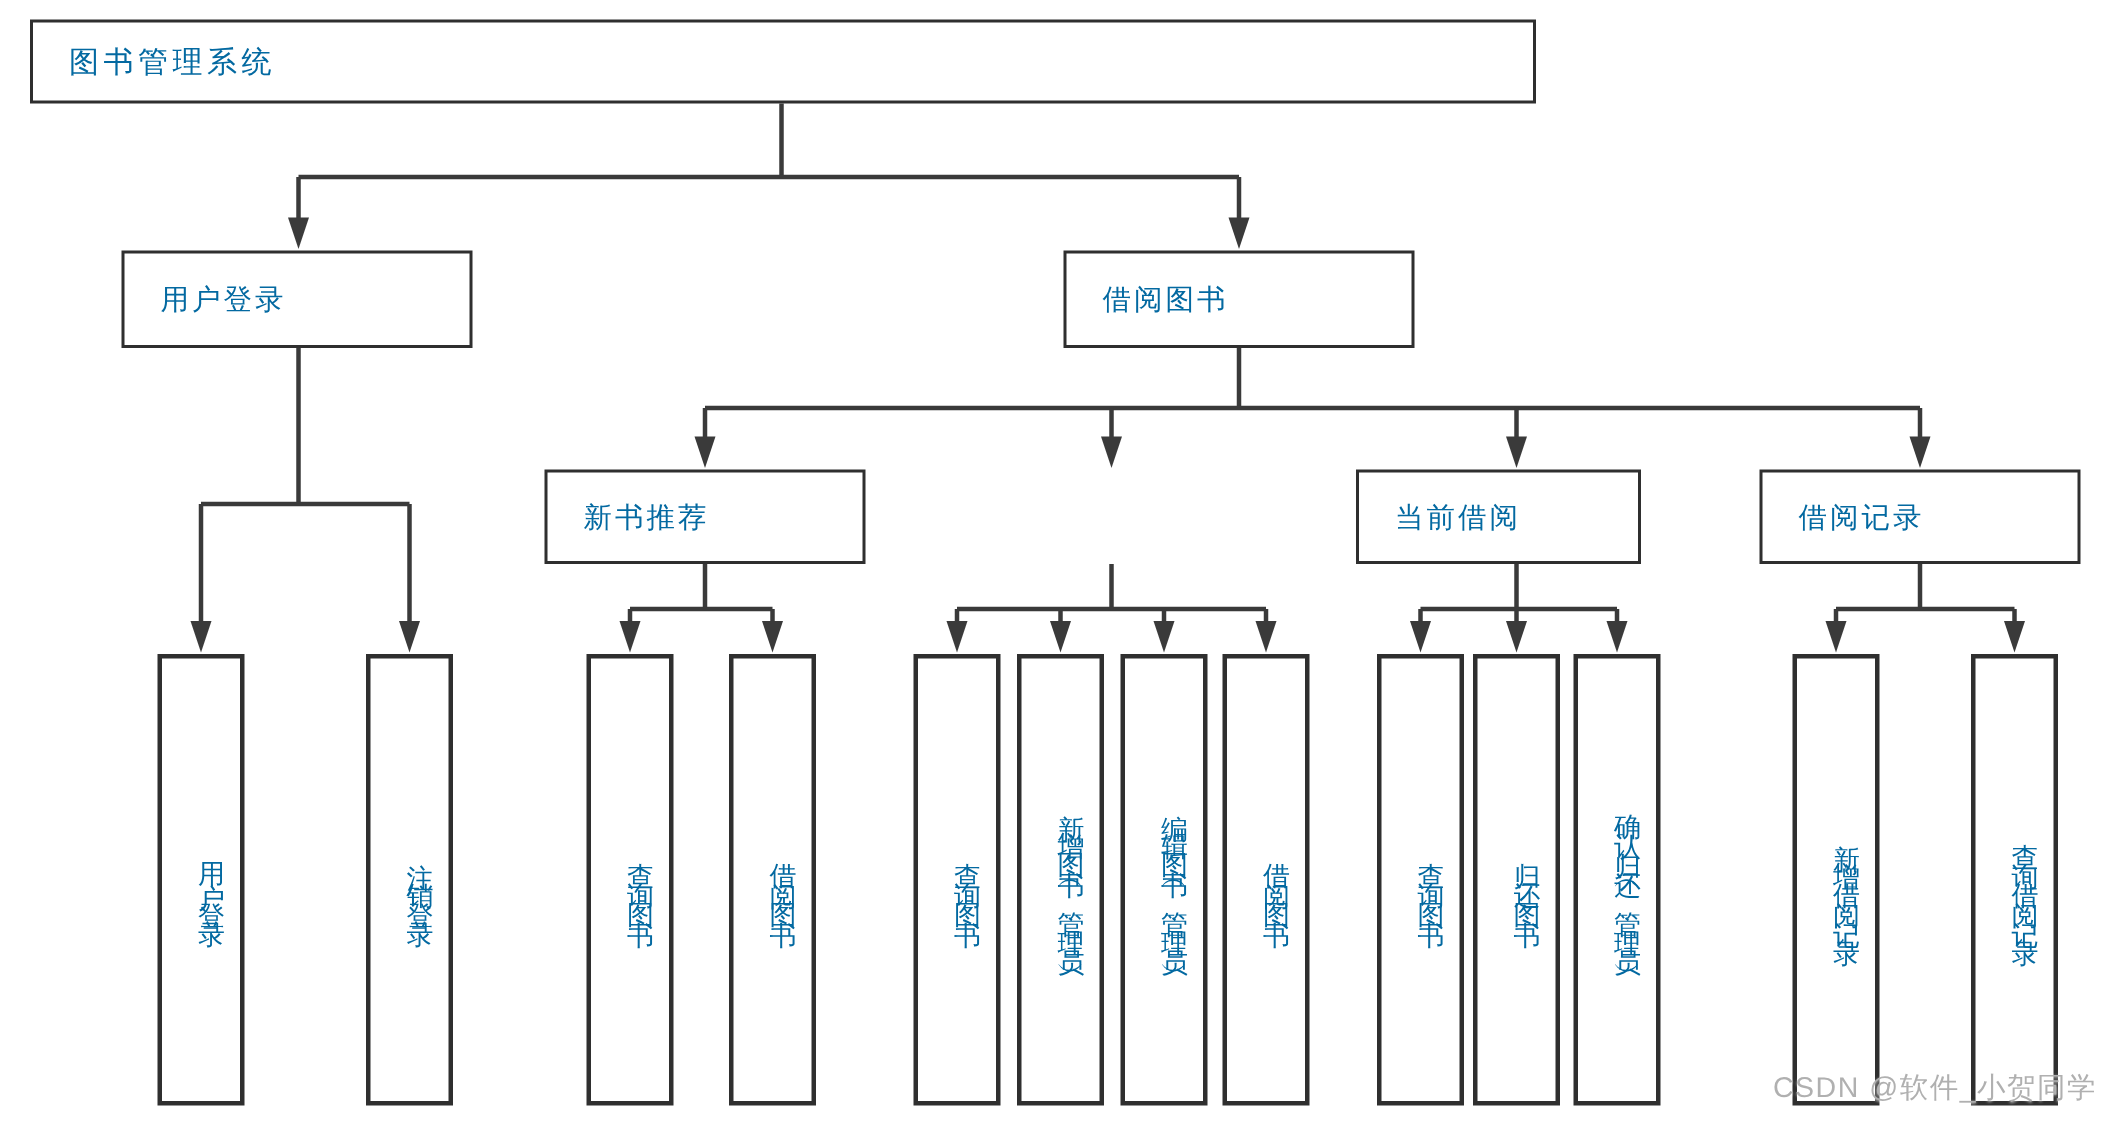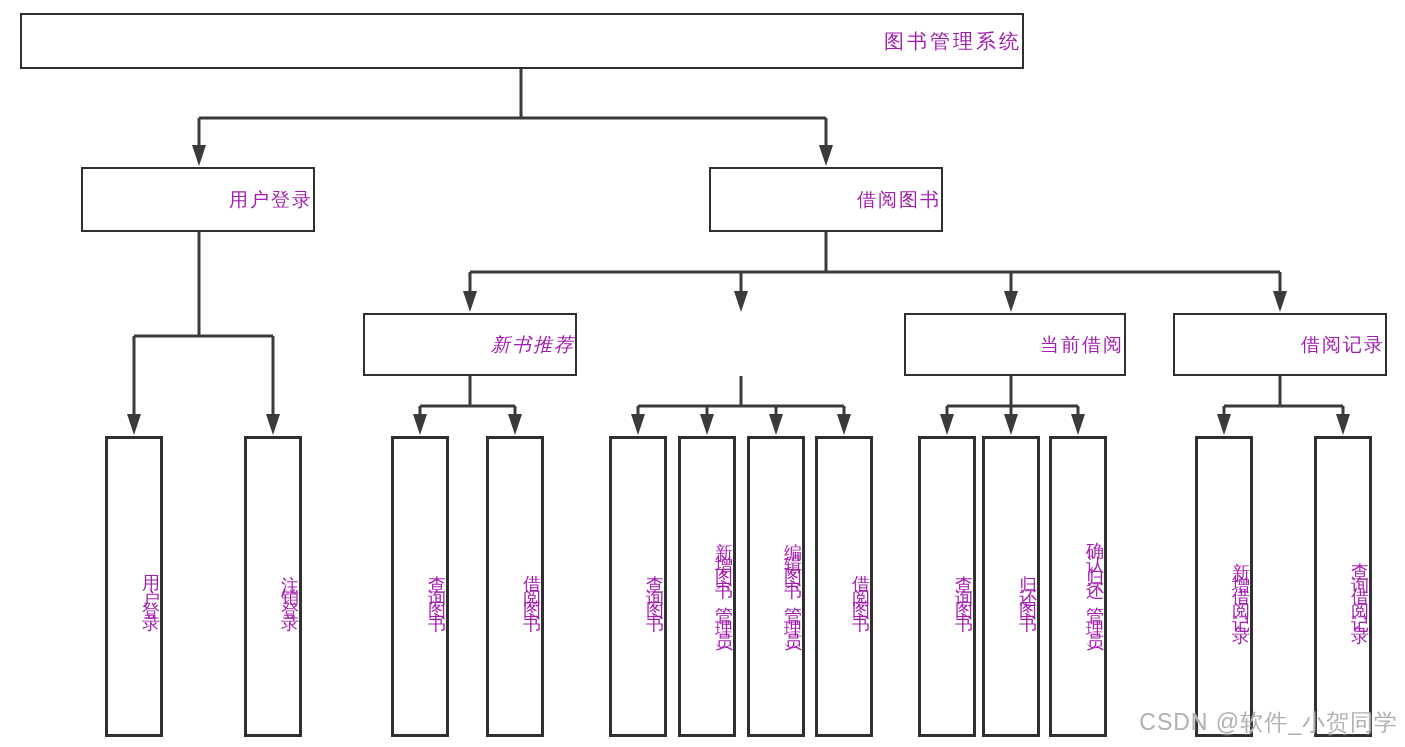--- a/index.html
+++ b/index.html
@@ -17,41 +17,41 @@
     width: 1405px; height: 747px;
     z-index: 1;
   }
   .box {
     position: absolute;
     box-sizing: border-box;
     background: #ffffff;
     border: 2px solid #2f2f2f;
     display: flex;
     align-items: center;
-    justify-content: flex-end;
-    color: #a21caf;
+    justify-content: flex-start;
+    color: #0369a1;
     z-index: 2;
     padding-left: 24px;
   }
   .box.lvl1 { font-size: 20px; letter-spacing: 3px; }
   .box.lvl2 { font-size: 19px; letter-spacing: 2px; }
   .box.leaf { border-width: 3px; }
   .box.leaf span {
     writing-mode: vertical-rl;
     text-orientation: mixed;
     font-size: 18px;
     letter-spacing: 13px;
     line-height: 1;
     white-space: nowrap;
   }
   .watermark {
     position: absolute;
     right: 7px;
     bottom: 9px;
-    font-size: 23px;
+    font-size: 19px;
     color: #b0b0b0;
     letter-spacing: 1px;
     text-shadow: 0 1px 2px rgba(255,255,255,0.9);
     z-index: 3;
   }
 </style>
 </head>
 <body>
 
 <div class="stage">
@@ -129,24 +129,24 @@
     <span>图书管理系统</span>
   </div>
 
   <div class="box lvl2" style="left:81px; top:167px; width:234px; height:65px;">
     <span>用户登录</span>
   </div>
   <div class="box lvl2" style="left:709px; top:167px; width:234px; height:65px;">
     <span>借阅图书</span>
   </div>
 
-  <div class="box lvl2" style="left:363px; top:313px; width:214px; height:63px;font-style:italic;">
+  <div class="box lvl2" style="left:363px; top:313px; width:214px; height:63px;">
     <span>新书推荐</span>
   </div>
-  <div class="box lvl2" style="left:904px; top:313px; width:222px; height:63px;">
+  <div class="box lvl2" style="left:904px; top:313px; width:190px; height:63px;">
     <span>当前借阅</span>
   </div>
   <div class="box lvl2" style="left:1173px; top:313px; width:214px; height:63px;">
     <span>借阅记录</span>
   </div>
 
   <div class="box leaf" style="left:105px; top:436px; width:58px; height:301px;">
     <span>用户登录</span>
   </div>
   <div class="box leaf" style="left:244px; top:436px; width:58px; height:301px;">

